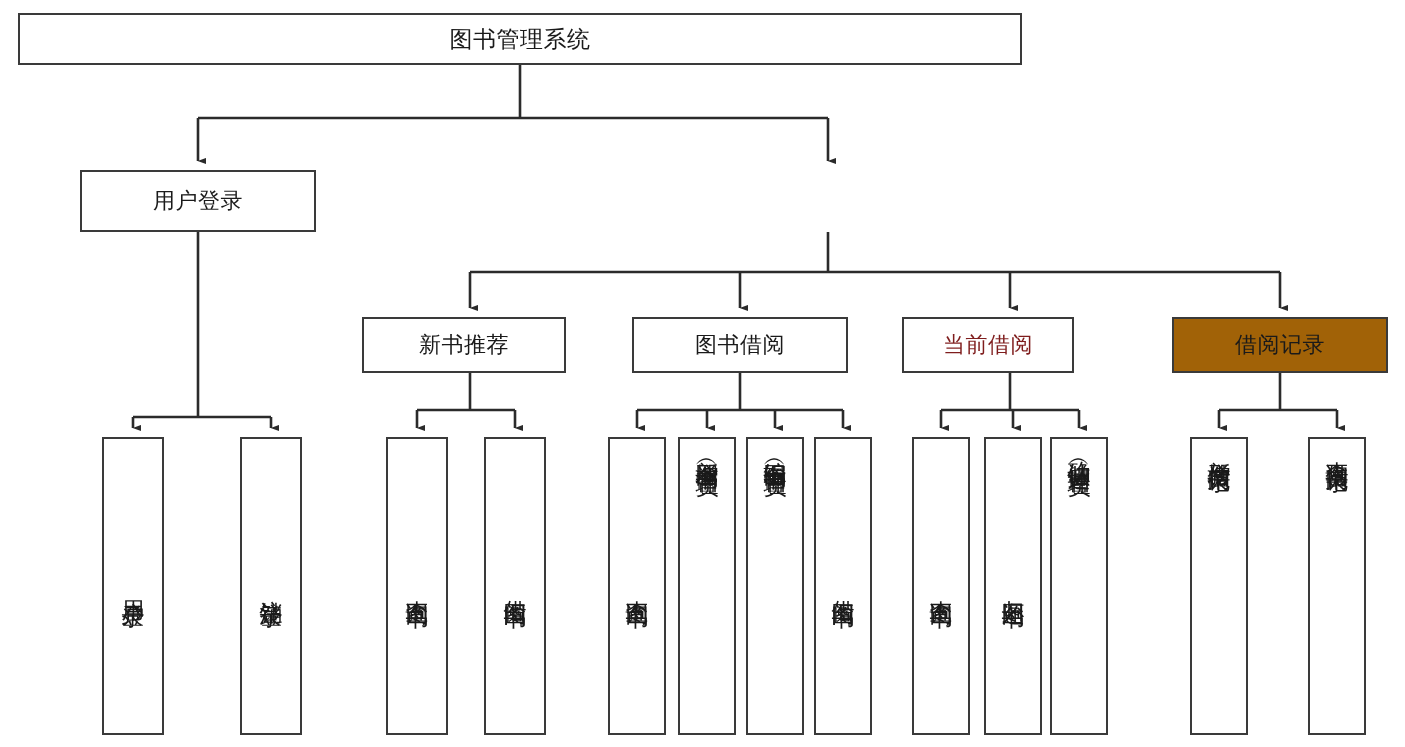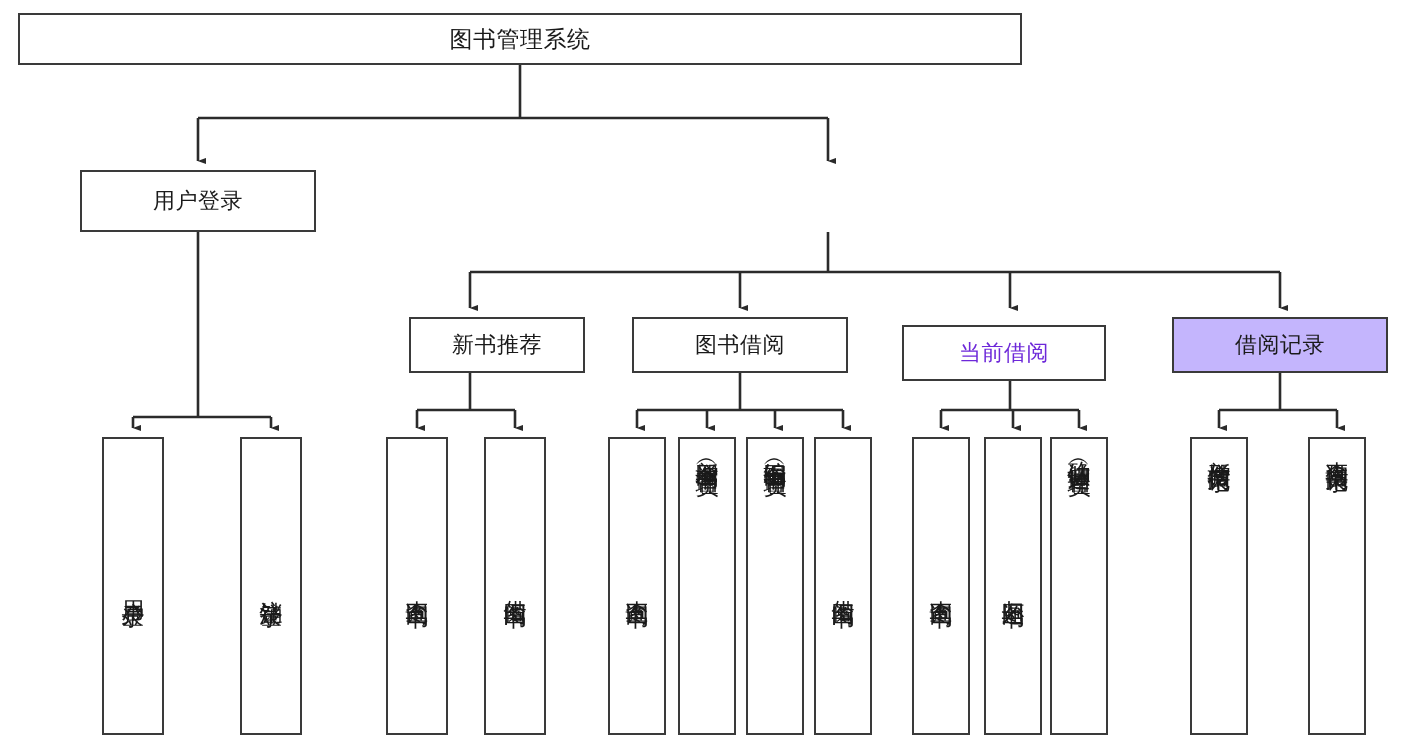--- a/index.html
+++ b/index.html
@@ -125,30 +125,30 @@
   </svg>
 
   <div class="node horiz level0" style="left: 18px; top: 13px; width: 1004px; height: 52px; border-color: rgb(58, 58, 58); background: rgb(255, 255, 255); color: rgb(26, 26, 26);">
     <span class="node-label">图书管理系统</span>
   </div>
 
   <div class="node horiz level1" style="left: 80px; top: 170px; width: 236px; height: 62px; border-color: rgb(58, 58, 58); background: rgb(255, 255, 255); color: rgb(26, 26, 26);">
     <span class="node-label">用户登录</span>
   </div>
 
-  <div class="node horiz level2" style="left: 362px; top: 317px; width: 176px; height: 56px; border-color: rgb(58, 58, 58); background: rgb(255, 255, 255); color: rgb(26, 26, 26); margin-left: 47px;">
+  <div class="node horiz level2" style="left: 362px; top: 317px; width: 204px; height: 56px; border-color: rgb(58, 58, 58); background: rgb(255, 255, 255); color: rgb(26, 26, 26);">
     <span class="node-label">新书推荐</span>
   </div>
   <div class="node horiz level2" style="left: 632px; top: 317px; width: 216px; height: 56px; border-color: rgb(58, 58, 58); background: rgb(255, 255, 255); color: rgb(26, 26, 26);">
     <span class="node-label">图书借阅</span>
   </div>
-  <div class="node horiz level2" style="left: 902px; top: 317px; width: 204px; height: 56px; border-color: rgb(58, 58, 58); background: rgb(255, 255, 255); color: #6d28d9; margin-top: 8px;">
+  <div class="node horiz level2" style="left: 902px; top: 317px; width: 172px; height: 56px; border-color: rgb(58, 58, 58); background: rgb(255, 255, 255); color: #7f1d1d;">
     <span class="node-label">当前借阅</span>
   </div>
-  <div class="node horiz level2" style="left: 1172px; top: 317px; width: 216px; height: 56px; border-color: rgb(58, 58, 58); background: #c4b5fd; color: rgb(26, 26, 26);">
+  <div class="node horiz level2" style="left: 1172px; top: 317px; width: 216px; height: 56px; border-color: rgb(58, 58, 58); background: #a16207; color: rgb(26, 26, 26);">
     <span class="node-label">借阅记录</span>
   </div>
 
   <div class="node vert" style="left: 102px; top: 437px; width: 62px; height: 298px; border-color: rgb(58, 58, 58); background: rgb(255, 255, 255); color: rgb(26, 26, 26);">
     <span class="node-label">用户登录</span>
   </div>
   <div class="node vert" style="left: 240px; top: 437px; width: 62px; height: 298px; border-color: rgb(58, 58, 58); background: rgb(255, 255, 255); color: rgb(26, 26, 26);">
     <span class="node-label">注销登录</span>
   </div>
   <div class="node vert" style="left: 386px; top: 437px; width: 62px; height: 298px; border-color: rgb(58, 58, 58); background: rgb(255, 255, 255); color: rgb(26, 26, 26);">

